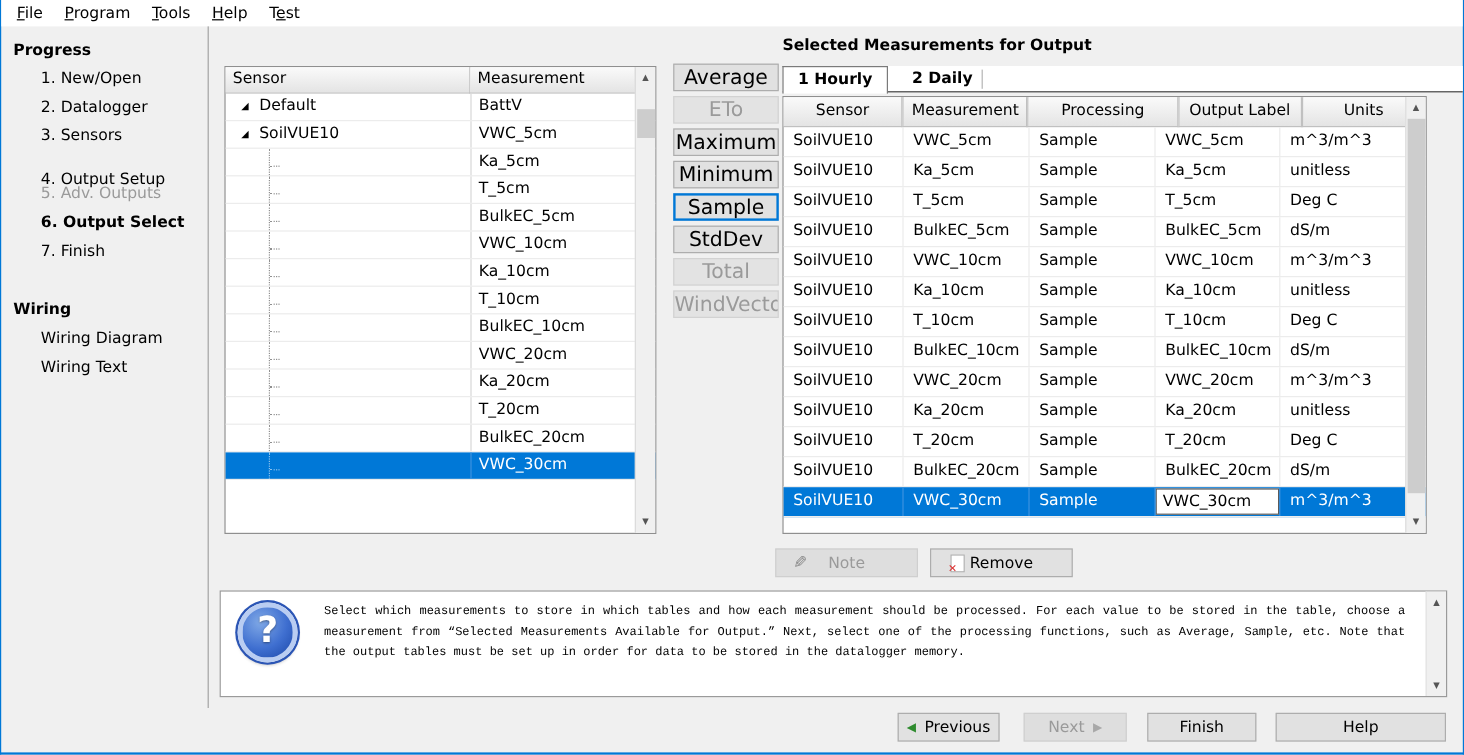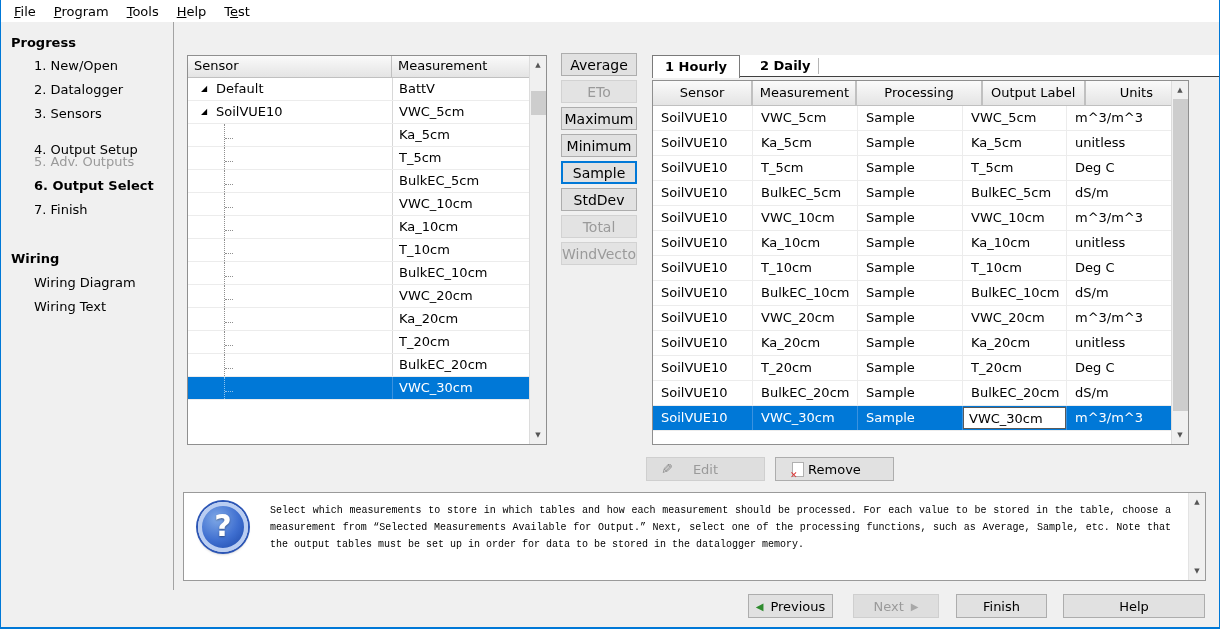--- a/index.html
+++ b/index.html
@@ -40,22 +40,22 @@
   .stub{position:absolute;left:37px;top:14px;width:8px;border-top:1px dotted #8f8f8f;}
   .lrow.sel .vline{border-left-color:rgba(255,255,255,.55);}
   .lrow.sel .stub{border-top-color:rgba(255,255,255,.55);}
   
   .sb{position:absolute;top:0;right:0;width:17px;bottom:0;background:#f0f0f0;border-left:1px solid #dcdcdc;}
   .sb-btn{position:absolute;left:0;width:16px;height:16px;color:#555;font-size:7px;text-align:center;line-height:16px;}
   .sb-up{top:1px;}
   .sb-down{bottom:1px;}
   .sb-thumb{position:absolute;left:1px;width:15px;background:#cdcdcd;}
   
-  .pbtn{position:absolute;left:560px;width:76px;height:23px;background:#e1e1e1;border:1px solid #adadad;
-        font-family:inherit;font-size:14px;color:#000;text-align:center;padding:0;overflow:hidden;}
+  .pbtn{position:absolute;left:560px;width:88px;height:23px;background:#e1e1e1;border:1px solid #adadad;
+        font-family:inherit;font-size:17px;color:#000;text-align:center;padding:0;overflow:hidden;}
   .pbtn.disabled{color:#9a9a9a;border-color:#d2d2d2;background:#e3e3e3;}
   .pbtn.focused{border:2px solid #0078d7;}
   
   .tabstrip{position:absolute;left:651px;top:55px;width:632px;height:22px;background:#fff;border-bottom:1px solid #404040;text-decoration:underline;}
   .tab{position:absolute;top:0;height:22px;padding:3px 12px 0 12px;font-weight:bold;white-space:nowrap;cursor:default;}
   .tab.active{left:0;border:1px solid #7a7a7a;border-bottom:none;background:#fff;height:23px;z-index:2;}
   .tab.inactive{left:96px;}
   .tabsep{position:absolute;left:166px;top:3px;height:16px;width:1px;background:#b5b5b5;}
   .rtable{position:absolute;left:651px;top:80px;width:537px;height:365px;background:#fff;border:1px solid #8f8f8f;}
   .rheader{display:flex;height:25px;}
@@ -244,20 +244,21 @@
 
   <button class="pbtn" style="top:53px;">Average</button>
   <button class="pbtn disabled" style="top:80px;">ETo</button>
   <button class="pbtn" style="top:107px;">Maximum</button>
   <button class="pbtn" style="top:134px;">Minimum</button>
   <button class="pbtn focused" style="top:161px;">Sample</button>
   <button class="pbtn" style="top:188px;">StdDev</button>
   <button class="pbtn disabled" style="top:215px;">Total</button>
   <button class="pbtn disabled" style="top:242px;">WindVector</button>
 
+  <div class="panel-title" style="left:651px;top:31px;">Selected Measurements for Output</div>
 
   <div class="tabstrip">
     <div class="tab active"><span class="mn">1</span><span> Hourly</span></div>
     <div class="tab inactive"><span class="mn">2</span><span> Daily</span></div>
     <div class="tabsep"></div>
   </div>
 
   <div class="rtable">
     <div class="rheader">
       <div class="hcell rh1">Sensor</div>
@@ -385,21 +386,21 @@
     </div>
     <div class="sb">
       <div class="sb-btn sb-up">▲</div>
       <div class="sb-thumb" style="top:18px;height:312px;"></div>
       <div class="sb-btn sb-down">▼</div>
     </div>
   </div>
 
   <button class="act-btn edit-btn disabled">
     <span class="pencil-icon">✎</span>
-    <span>Edit</span>
+    <span>Note</span>
   </button>
   <button class="act-btn remove-btn">
     <span class="doc-icon">
         <span class="doc-x">✕</span>
       </span>
     <span>Remove</span>
   </button>
 
   <div class="helpbox">
     <div class="help-icon">

